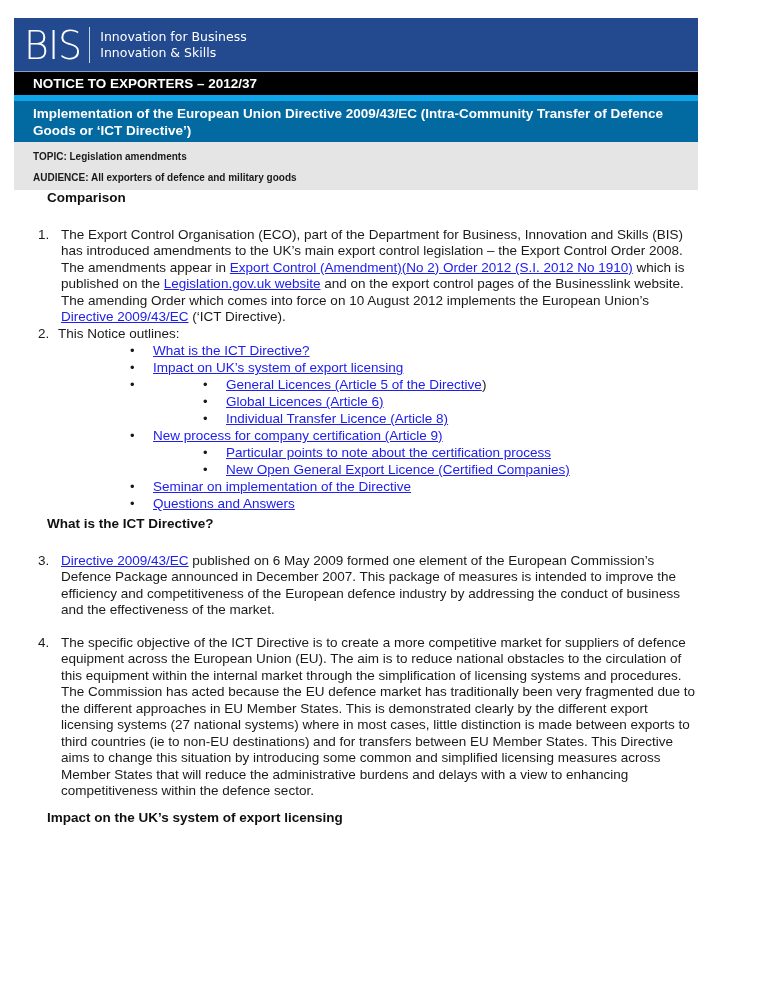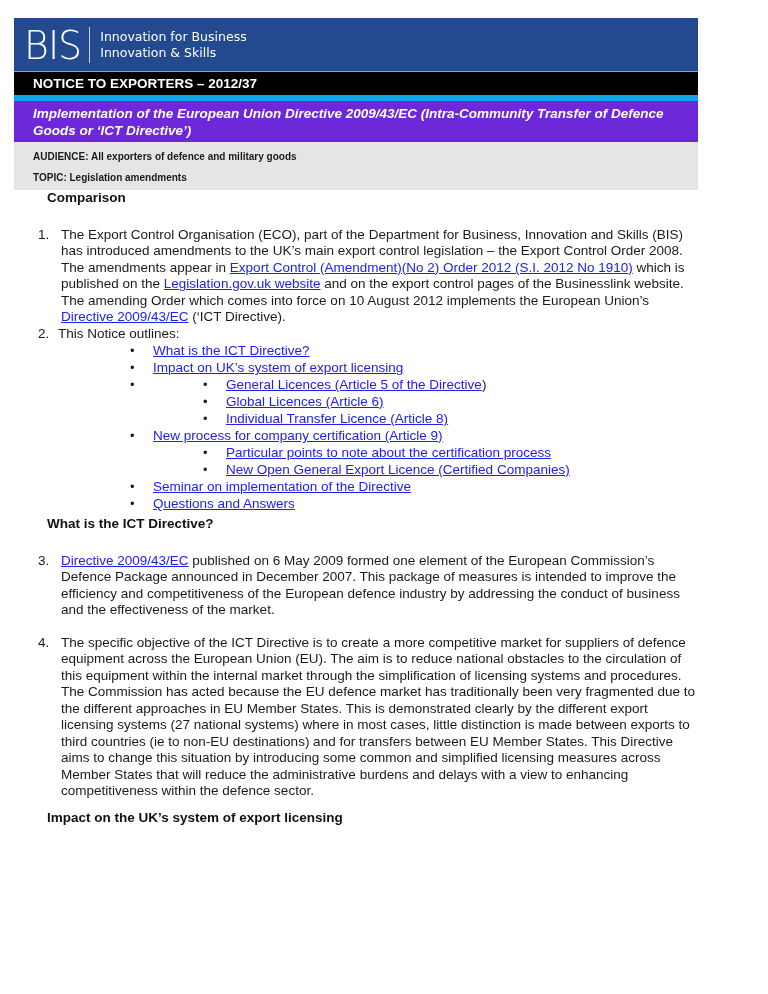--- a/index.html
+++ b/index.html
@@ -54,27 +54,26 @@
     height: 23px;
     background: #000000;
     color: #ffffff;
     font-weight: bold;
     font-size: 13.5px;
     line-height: 23px;
     padding-left: 19px;
     border-bottom: 6px solid #0ea5e9;
   }
   .title-band {
-    background: #6d28d9;
+    background: #0369a1;
     color: #ffffff;
     font-weight: bold;
     font-size: 13.5px;
     line-height: 16.5px;
     padding: 5px 19px 3px 19px;
-    font-style: italic;
   }
   .meta-band {
     background: #e5e5e5;
     padding: 4px 19px 2px 19px;
     font-size: 10px;
     font-weight: bold;
     color: #1a1a1a;
   }
   .meta-line {
     line-height: 21px;
@@ -143,22 +142,22 @@
     <span class="brand-logo">BIS</span>
     <span class="brand-divider"></span>
     <div class="brand-name">
       <div>Innovation for Business</div>
       <div>Innovation &amp; Skills</div>
     </div>
   </div>
   <div class="notice-band">NOTICE TO EXPORTERS – 2012/37</div>
   <div class="title-band">Implementation of the European Union Directive 2009/43/EC (Intra-Community Transfer of Defence Goods or ‘ICT Directive’)</div>
   <div class="meta-band">
+    <div class="meta-line">TOPIC: Legislation amendments</div>
     <div class="meta-line">AUDIENCE:  All exporters of defence and military goods</div>
-    <div class="meta-line">TOPIC: Legislation amendments</div>
   </div>
 </div>
 
 <div class="content">
   <div class="section-heading" style="margin-top:0;">Comparison</div>
 
   <div class="para" style="margin-top:20px;">
     <span class="para-num">1.</span>
     <span>The Export Control Organisation (ECO), part of the Department for Business, Innovation and Skills (BIS) has introduced amendments to the UK’s main export control legislation – the Export Control Order 2008. The amendments appear in </span><a class="doc-link" href="#">Export Control (Amendment)(No 2) Order 2012 (S.I. 2012 No 1910)</a><span> which is published on the </span><a class="doc-link" href="#">Legislation.gov.uk website</a><span> and on the export control pages of the Businesslink website. The amending Order which comes into force on 10 August 2012 implements the European Union’s </span><a class="doc-link" href="#">Directive 2009/43/EC</a><span> (‘ICT Directive).</span>
   </div>

